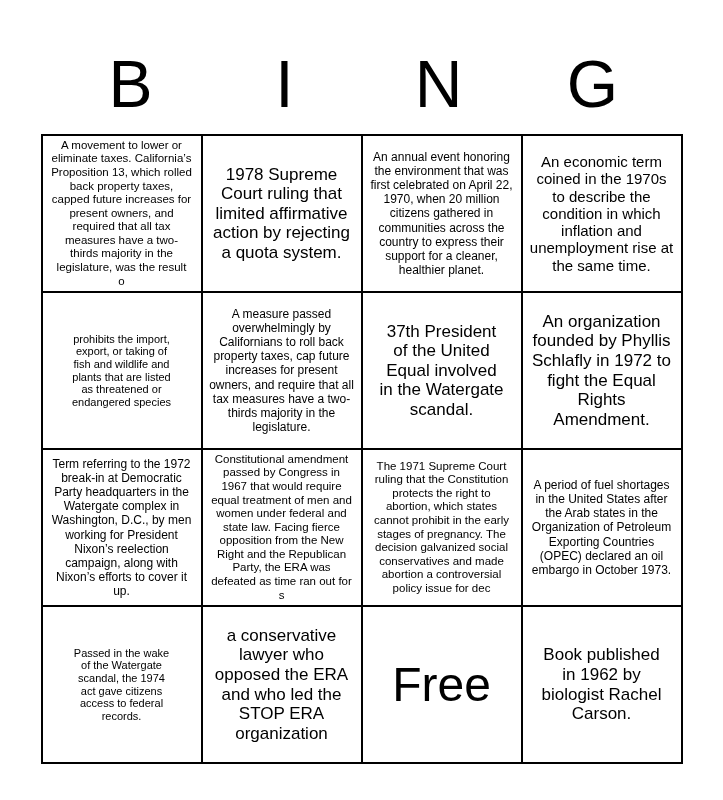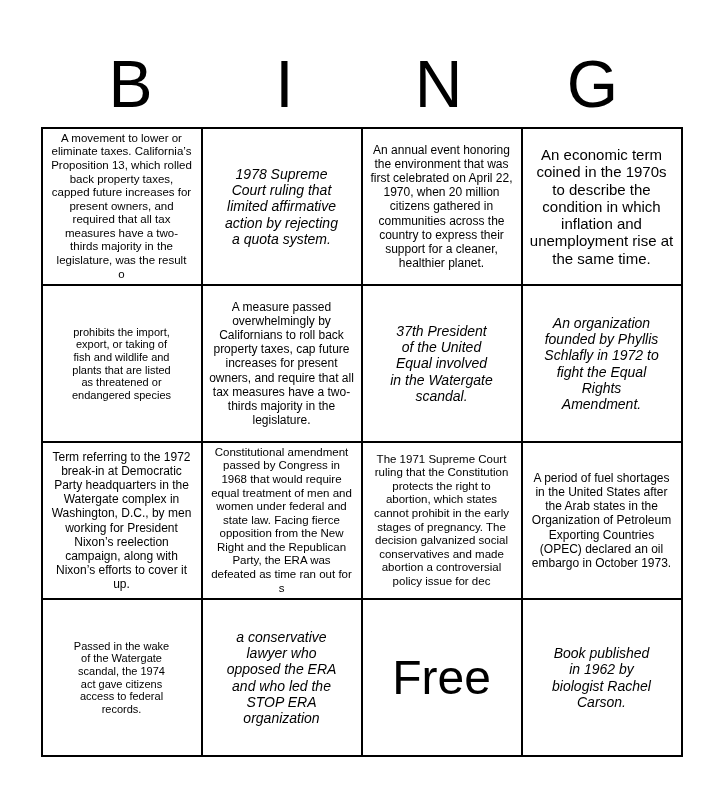--- a/index.html
+++ b/index.html
@@ -31,41 +31,41 @@
     text-align: center;
     font-size: 66px;
     line-height: 1;
     padding-bottom: 10px;
     color: #000000;
   }
   .bingo-grid {
     border-collapse: collapse;
     table-layout: fixed;
     width: 620px;
-    margin: 0 auto;
+    margin: 7px auto;
   }
   .bingo-grid td {
     width: 154px;
     height: 155px;
     border: 2px solid #000000;
     vertical-align: middle;
     text-align: center;
     padding: 0 2px;
     background: #ffffff;
   }
   .cell-text {
     white-space: pre-line;
     line-height: 1.15;
     color: #000000;
   }
   .fs-a .cell-text { font-size: 11.5px; line-height: 1.18; }
   .fs-b .cell-text { font-size: 12px;   line-height: 1.18; }
   .fs-c .cell-text { font-size: 15px; }
   .fs-d .cell-text { font-size: 11px; }
-  .fs-e .cell-text { font-size: 14px; font-style: italic; }
+  .fs-e .cell-text { font-size: 17px; }
   .fs-free .cell-text { font-size: 48px; line-height: 1; }
 </style>
 </head>
 <body>
 
 <div class="page">
 
   <div class="bingo-header">
     <div class="bingo-letter">B</div>
     <div class="bingo-letter">I</div>
@@ -162,21 +162,21 @@
 Washington, D.C., by men
 working for President
 Nixon’s reelection
 campaign, along with
 Nixon’s efforts to cover it
 up.</div>
           </td>
       <td class="fs-a">
             <div class="cell-text">Constitutional amendment
 passed by Congress in
-1968 that would require
+1967 that would require
 equal treatment of men and
 women under federal and
 state law. Facing fierce
 opposition from the New
 Right and the Republican
 Party, the ERA was
 defeated as time ran out for
 s</div>
           </td>
       <td class="fs-a">

